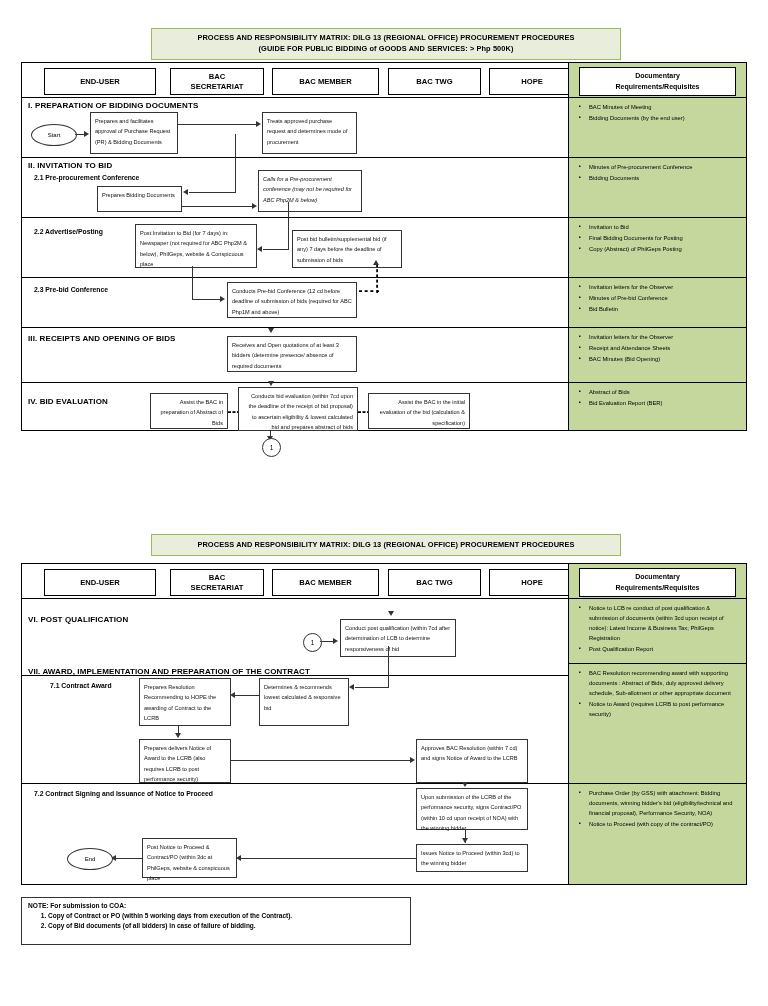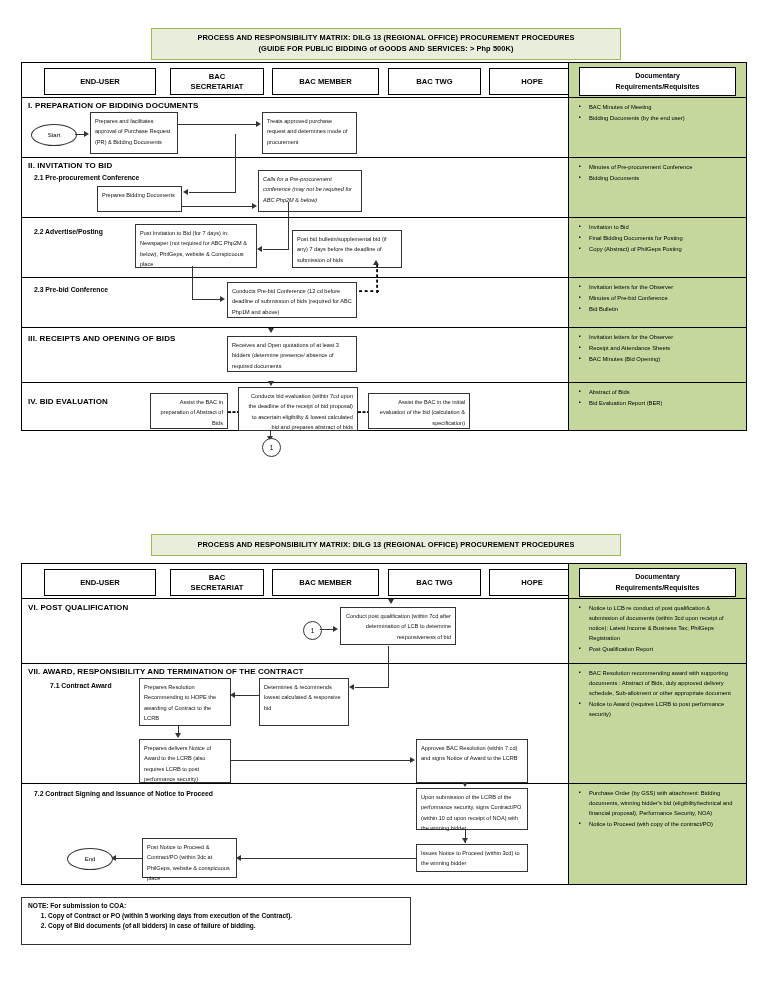--- a/index.html
+++ b/index.html
@@ -277,41 +277,41 @@
     </div>
 
     <div class="docscol"></div>
     <div style="position:absolute;right:0;top:0;width:178px;height:35px;box-sizing:border-box;border-left:1.6px solid #000;border-bottom:1.6px solid #000;background:#c5d79d;">
       <div class="dochdr">
         <span>Documentary</span>
         <span>Requirements/Requisites</span>
       </div>
     </div>
 
-    <div class="band" style="top:35px;height:65px;text-align:right;">
+    <div class="band" style="top:47px;height:65px;">
       <div class="sechead" style="left:6px;top:4px;">VI.  POST QUALIFICATION</div>
 
       <div class="circ" style="left:281px;top:22px;width:17px;height:17px;">
         <span>1</span>
       </div>
       <div class="hl" style="left:298px;top:30px;width:14px;"></div>
       <div class="arw r" style="left:311px;top:27px;"></div>
 
       <div class="arw d" style="left:366px;top:0px;"></div>
       <div class="pbox" style="left:318px;top:8px;width:116px;height:38px;">Conduct post qualification (within 7cd after determination of LCB to determine responsiveness of bid</div>
     </div>
     <div class="docband" style="top:35px;height:65px;">
       <ul class="blist">
         <li>Notice to LCB re conduct of post qualification &amp; submission of documents (within 3cd upon receipt of notice): Latest Income &amp; Business Tax; PhilGeps Registration</li>
         <li>Post Qualification Report</li>
       </ul>
     </div>
 
     <div class="band" style="top:100px;height:120px;">
-      <div class="sechead" style="left:6px;top:3px;">VII. AWARD, RESPONSIBILITY AND TERMINATION OF THE CONTRACT</div>
+      <div class="sechead" style="left:6px;top:3px;">VII. AWARD, IMPLEMENTATION AND PREPARATION OF THE CONTRACT</div>
       <div class="subhead" style="left:28px;top:18px;">7.1  Contract Award</div>
 
       <div class="pbox" style="left:117px;top:14px;width:92px;height:48px;">Prepares Resolution Recommending to HOPE the awarding of Contract to the LCRB</div>
       <div class="pbox" style="left:237px;top:14px;width:90px;height:48px;">Determines &amp; recommends lowest calculated &amp; responsive bid</div>
 
       <div class="vl" style="left:366px;top:-18px;height:42px;"></div>
       <div class="hl" style="left:333px;top:23px;width:34px;"></div>
       <div class="arw l" style="left:327px;top:20px;"></div>
 
       <div class="hl" style="left:213px;top:31px;width:24px;"></div>

